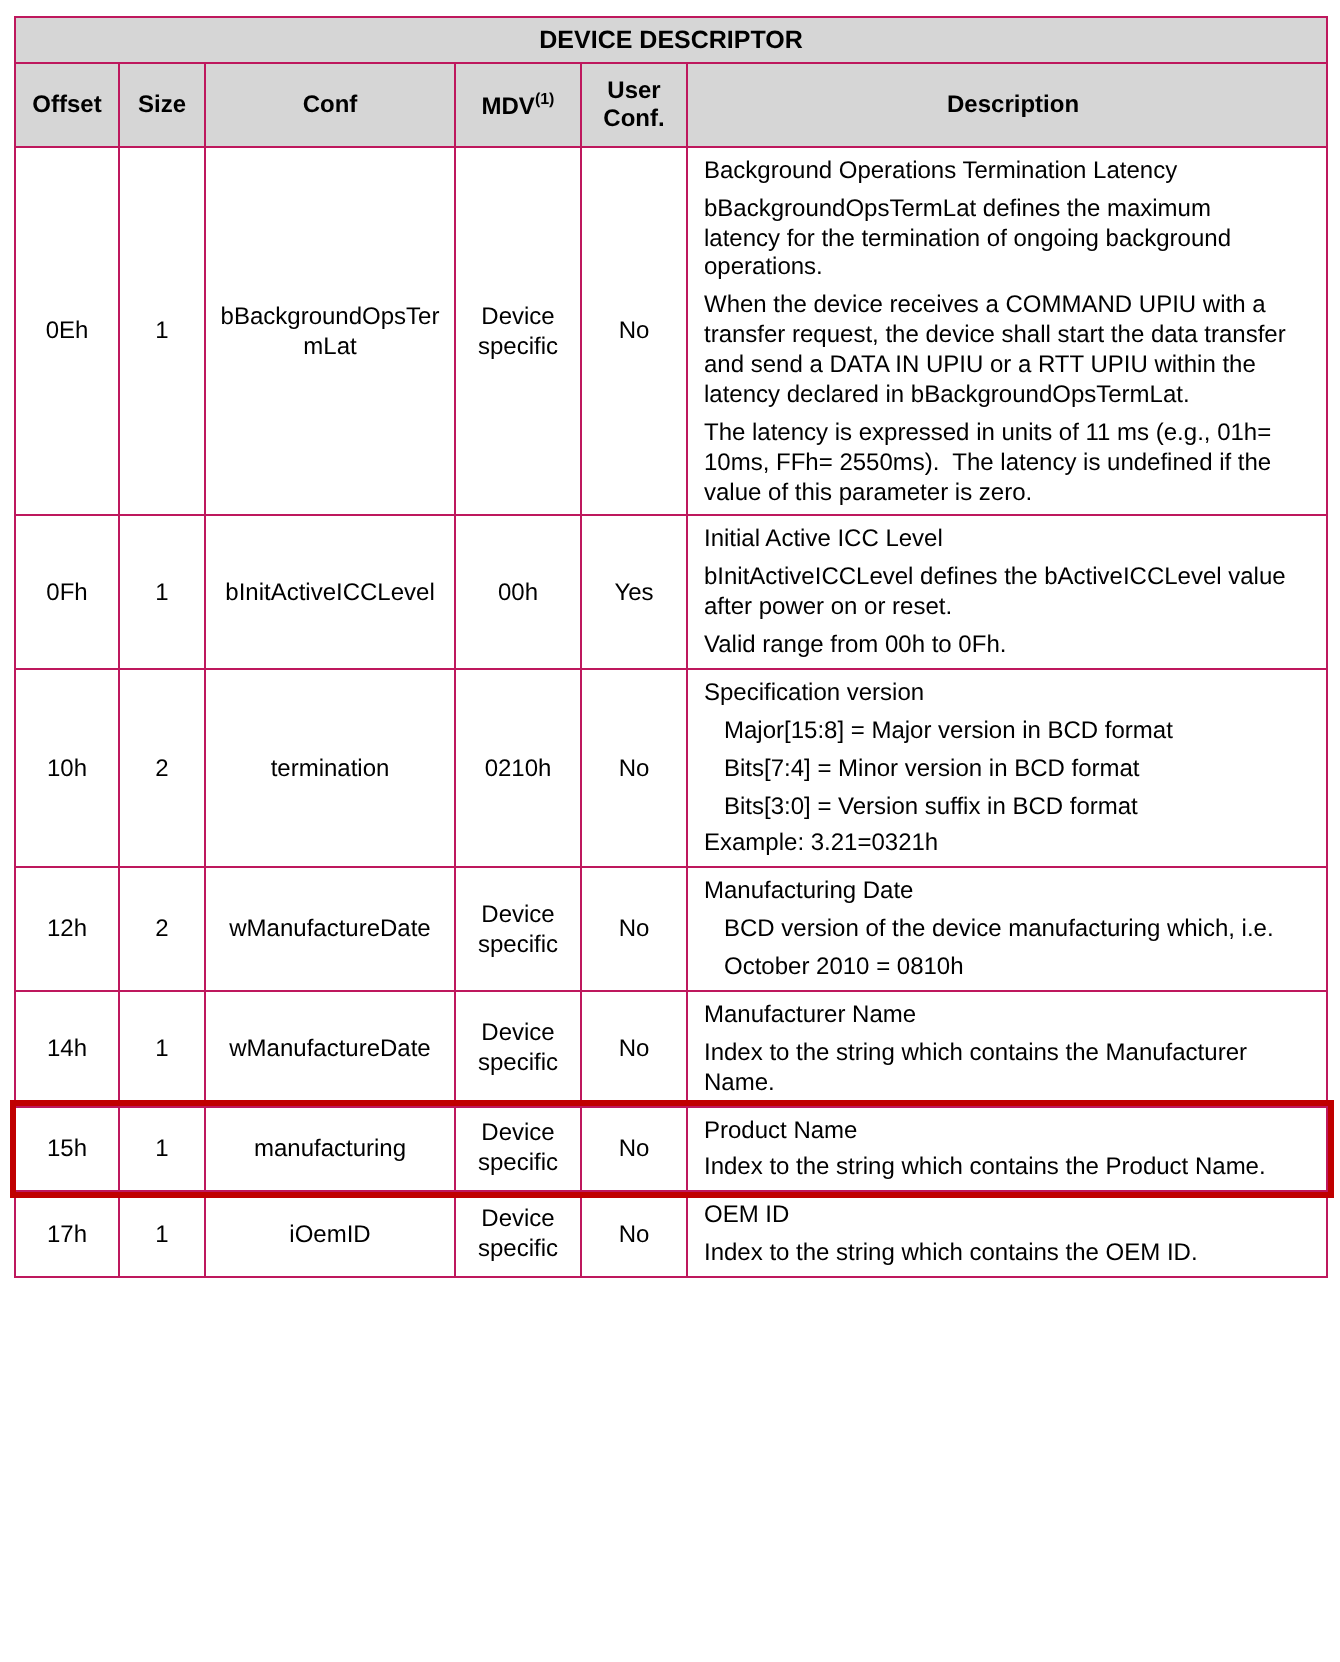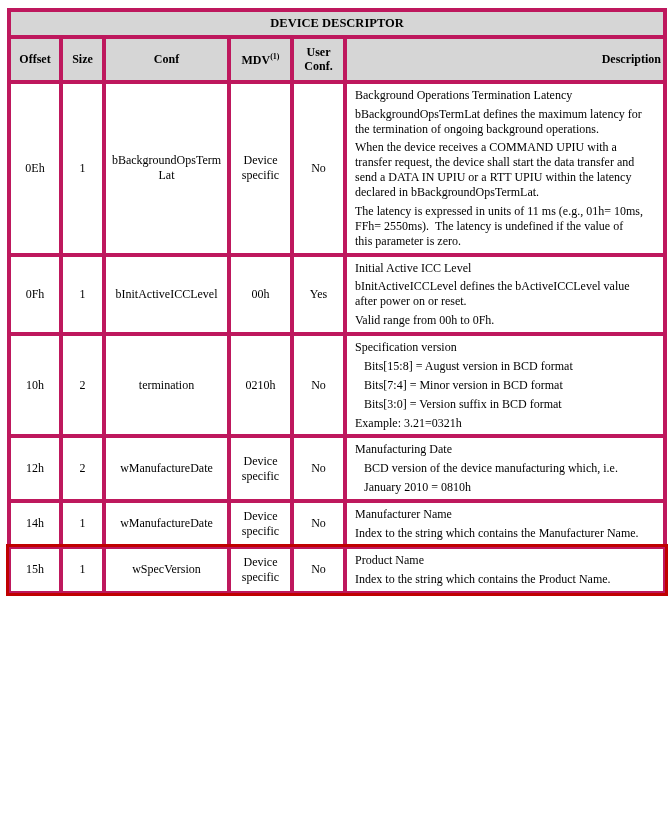--- a/index.html
+++ b/index.html
@@ -23,40 +23,39 @@
     table-layout:fixed;
     font-size:12px;
   }
   col.c-offset{width:52px;}
   col.c-size{width:43px;}
   col.c-name{width:125px;}
   col.c-mdv{width:63px;}
   col.c-conf{width:53px;}
   col.c-desc{width:320px;}
   th,td{
-    border:4px solid #be185d;
+    border:1px solid #be185d;
     vertical-align:middle;
     padding:3px 4px;
-    font-family:Liberation Serif, serif;
   }
   .title-row th{
     background:var(--hdr);
     text-align:center;
     font-weight:bold;
     font-size:12.5px;
     padding:4px 2px;
   }
   .head-row th{
     background:var(--hdr);
     text-align:center;
     font-weight:bold;
     padding:6px 2px;
     line-height:1.2;
   }
-  .head-row th.h-desc{text-align:right;padding-left:8px;}
+  .head-row th.h-desc{text-align:center;padding-left:8px;}
   td.c{
     text-align:center;
     line-height:1.25;
     overflow-wrap:break-word;
     word-break:break-word;
   }
   td.desc{
     text-align:left;
     padding:4px 20px 4px 8px;
   }
@@ -126,55 +125,66 @@
           </td>
         </tr>
         <tr>
           <td class="c">10h</td>
           <td class="c">2</td>
           <td class="c">termination</td>
           <td class="c">0210h</td>
           <td class="c">No</td>
           <td class="desc">
             <p>Specification version</p>
-            <p>   Bits[15:8] = August version in BCD format</p>
+            <p>   Major[15:8] = Major version in BCD format</p>
             <p>   Bits[7:4] = Minor version in BCD format</p>
             <p>   Bits[3:0] = Version suffix in BCD format</p>
             <p>Example: 3.21=0321h</p>
           </td>
         </tr>
         <tr>
           <td class="c">12h</td>
           <td class="c">2</td>
           <td class="c">wManufactureDate</td>
           <td class="c">Device specific</td>
           <td class="c">No</td>
           <td class="desc">
             <p>Manufacturing Date</p>
             <p>   BCD version of the device manufacturing which, i.e.</p>
-            <p>   January 2010 = 0810h</p>
+            <p>   October 2010 = 0810h</p>
           </td>
         </tr>
         <tr>
           <td class="c">14h</td>
           <td class="c">1</td>
           <td class="c">wManufactureDate</td>
           <td class="c">Device specific</td>
           <td class="c">No</td>
           <td class="desc">
             <p>Manufacturer Name</p>
             <p>Index to the string which contains the Manufacturer Name.</p>
           </td>
         </tr>
         <tr class="highlight">
           <td class="c">15h</td>
           <td class="c">1</td>
-          <td class="c">wSpecVersion</td>
+          <td class="c">manufacturing</td>
           <td class="c">Device specific</td>
           <td class="c">No</td>
           <td class="desc">
             <p>Product Name</p>
             <p>Index to the string which contains the Product Name.</p>
           </td>
         </tr>
+        <tr>
+          <td class="c">17h</td>
+          <td class="c">1</td>
+          <td class="c">iOemID</td>
+          <td class="c">Device specific</td>
+          <td class="c">No</td>
+          <td class="desc">
+            <p>OEM ID</p>
+            <p>Index to the string which contains the OEM ID.</p>
+          </td>
+        </tr>
       </tbody>
   </table>
 </div>
 
 </body></html>

